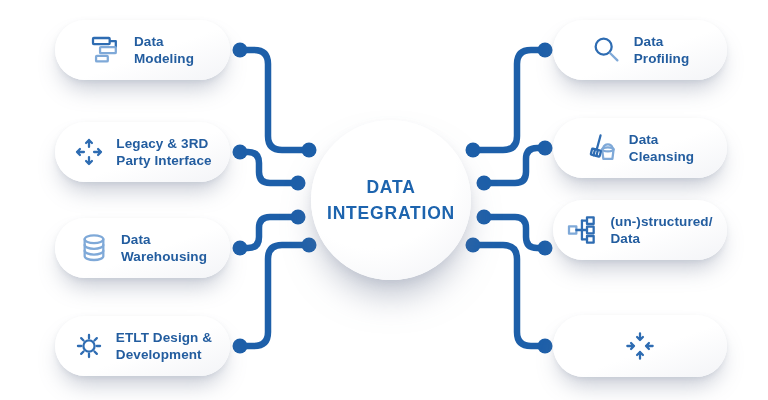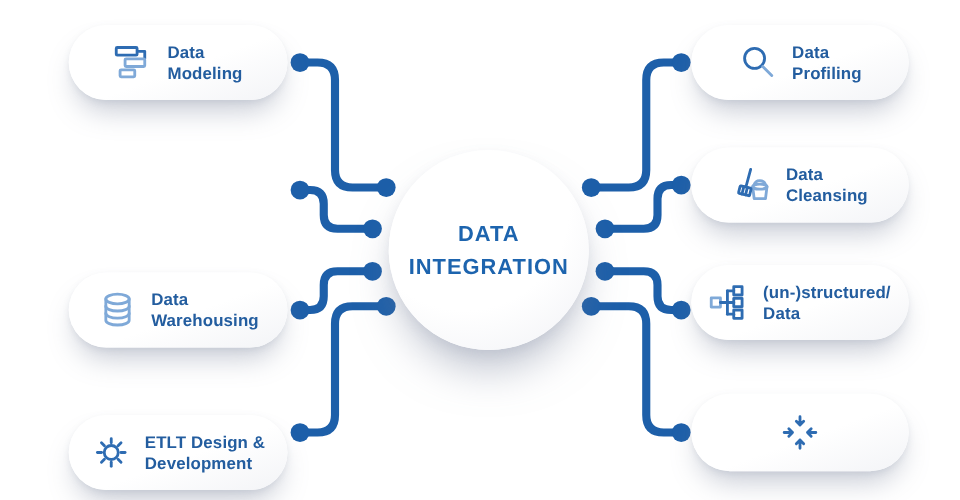--- a/index.html
+++ b/index.html
@@ -105,35 +105,47 @@
         <rect class="ic-d" x="1.5" y="3" width="12.5" height="4.6" rx="0.6"></rect>
         <path class="ic-d" d="M14.8 5.3 H18.6 V9.8"></path>
         <rect class="ic-l" x="6.8" y="9.8" width="11.8" height="4.6" rx="0.6"></rect>
         <rect class="ic-l" x="3.8" y="16.4" width="8.8" height="4.2" rx="0.6"></rect>
       </svg>
     </span>
     <span class="label">Data
 Modeling</span>
   </div>
 
+  <div class="pill pill-left" style="top:122px">
+    <span class="icon">
+      <svg viewBox="0 0 24 24">
+        <path class="ic-d" d="M12 8.2 V3 M9.8 5.2 L12 3 L14.2 5.2"></path>
+        <path class="ic-d" d="M12 15.8 V21 M9.8 18.8 L12 21 L14.2 18.8"></path>
+        <path class="ic-d" d="M8.2 12 H3 M5.2 9.8 L3 12 L5.2 14.2"></path>
+        <path class="ic-d" d="M15.8 12 H21 M18.8 9.8 L21 12 L18.8 14.2"></path>
+      </svg>
+    </span>
+    <span class="label">Legacy &amp; 3RD
+Party Interface</span>
+  </div>
 
   <div class="pill pill-left" style="top:218px">
     <span class="icon">
       <svg viewBox="0 0 24 24">
         <ellipse class="ic-l" cx="12" cy="5.4" rx="7" ry="2.9"></ellipse>
         <path class="ic-l" d="M5 5.4 V18.1 c0 1.6 3.1 2.9 7 2.9 s7 -1.3 7 -2.9 V5.4"></path>
         <path class="ic-l" d="M5 9.7 c0 1.6 3.1 2.9 7 2.9 s7 -1.3 7 -2.9"></path>
         <path class="ic-l" d="M5 14 c0 1.6 3.1 2.9 7 2.9 s7 -1.3 7 -2.9"></path>
       </svg>
     </span>
     <span class="label">Data
 Warehousing</span>
   </div>
 
-  <div class="pill pill-left" style="top:332px">
+  <div class="pill pill-left" style="top:316px">
     <span class="icon">
       <svg viewBox="0 0 24 24">
         <circle class="ic-d" cx="12" cy="12" r="4.2"></circle>
         <g class="ic-d" stroke-width="2.3">
           <path d="M17.8 12 H20.3"></path>
             <path d="M16.1 16.1 L17.87 17.87"></path>
           <path d="M12 17.8 V20.3"></path>
             <path d="M7.9 16.1 L6.13 17.87"></path>
           <path d="M6.2 12 H3.7"></path>
             <path d="M7.9 7.9 L6.13 6.13"></path>
@@ -173,21 +185,21 @@
           <rect x="4" y="13.2" width="6.8" height="4.6" rx="0.5"></rect>
           <path d="M6.2 13.2 V17.8"></path>
             <path d="M8.4 13.2 V17.8"></path>
         </g>
       </svg>
     </span>
     <span class="label">Data
 Cleansing</span>
   </div>
 
-  <div class="pill pill-right" style="top:212px">
+  <div class="pill pill-right" style="top:200px">
     <span class="icon">
       <svg viewBox="0 0 24 24">
         <rect class="ic-l" x="1.5" y="9.25" width="5.5" height="5.5"></rect>
         <g class="ic-d" stroke-width="1.5">
           <path d="M7 12 H11.2"></path>
             <path d="M11.2 5 V19"></path>
           <path d="M11.2 5 H15"></path>
             <path d="M11.2 12 H15"></path>
             <path d="M11.2 19 H15"></path>
           <rect x="15" y="2.5" width="5" height="5"></rect>

